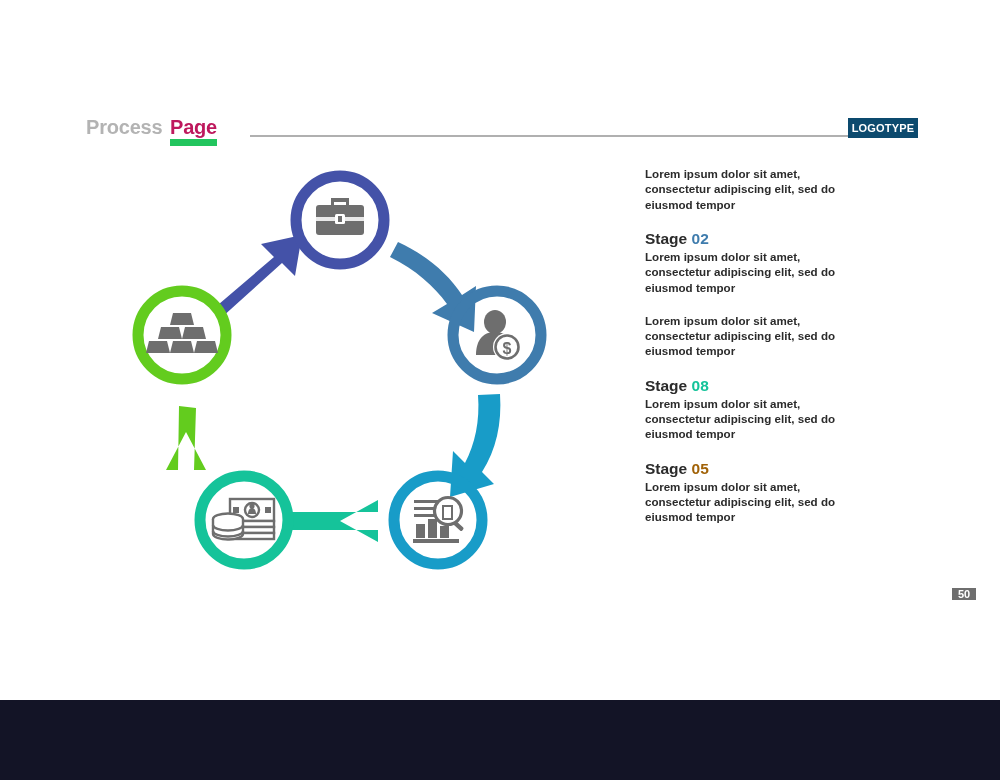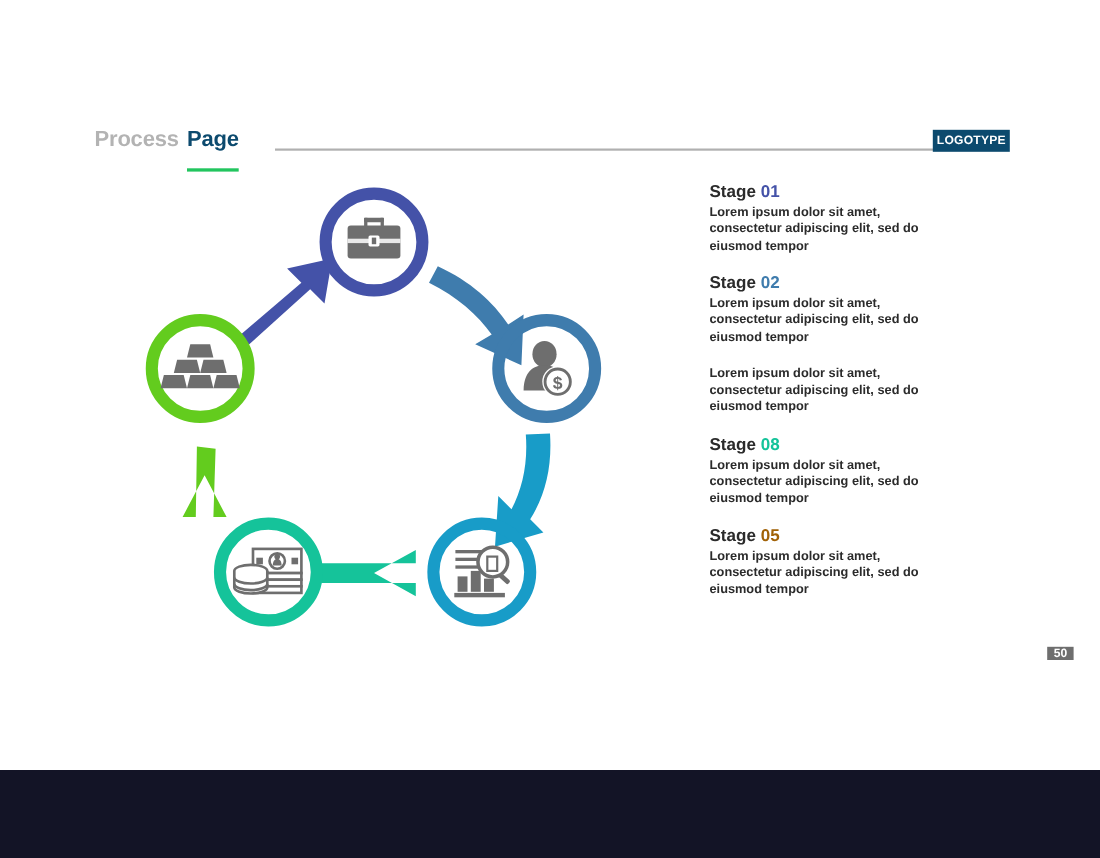--- a/index.html
+++ b/index.html
@@ -7,21 +7,21 @@
     width:1000px;height:780px;background:#ffffff;
     font-family:"Liberation Sans",sans-serif;
     overflow:hidden;position:relative;
   }
   #canvas{position:absolute;left:0;top:0;width:860px;height:780px;background:#ffffff;}
 
   
   #header{position:absolute;left:86px;top:116px;width:834px;height:26px;}
   .ttl{position:absolute;top:0;font-size:20px;font-weight:bold;letter-spacing:-0.2px;}
   #ttl-process{left:0;color:#b3b3b3;}
-  #ttl-page{left:84px;color:#0c4a6e;border-bottom:3px solid #22c55e;padding-bottom:14px;}
+  #ttl-page{left:84px;color:#be185d;border-bottom:7px solid #22c55e;padding-bottom:0;}
   #header-rule{position:absolute;left:164px;top:19px;width:667px;height:2px;background:#b0b0b0;}
   #logotype{position:absolute;left:848px;top:118px;width:70px;height:20px;background:#0c4a6e;
             color:#ffffff;font-size:11px;font-weight:bold;letter-spacing:0.2px;
             display:flex;align-items:center;justify-content:center;}
 
   
   #diagram{position:absolute;left:110px;top:150px;width:500px;height:450px;}
   #diagram svg{display:block;}
 
   
@@ -149,24 +149,20 @@
           <path d="M 15 6 L 33 6 L 36 18 L 12 18 Z"></path>
         </g>
       </g>
 
     </svg>
   </div>
 
   <div id="stages">
 
     <div class="stage">
-      <div class="stage-head">
-        <span>Stage</span>
-        <span class="stage-num" style="color:#4452a8">01</span>
-      </div>
       <p class="stage-body">Lorem ipsum dolor sit amet, consectetur adipiscing elit, sed do eiusmod tempor</p>
     </div>
 
     <div class="stage">
       <div class="stage-head">
         <span>Stage</span>
         <span class="stage-num" style="color:#3f7cad">02</span>
       </div>
       <p class="stage-body">Lorem ipsum dolor sit amet, consectetur adipiscing elit, sed do eiusmod tempor</p>
     </div>

